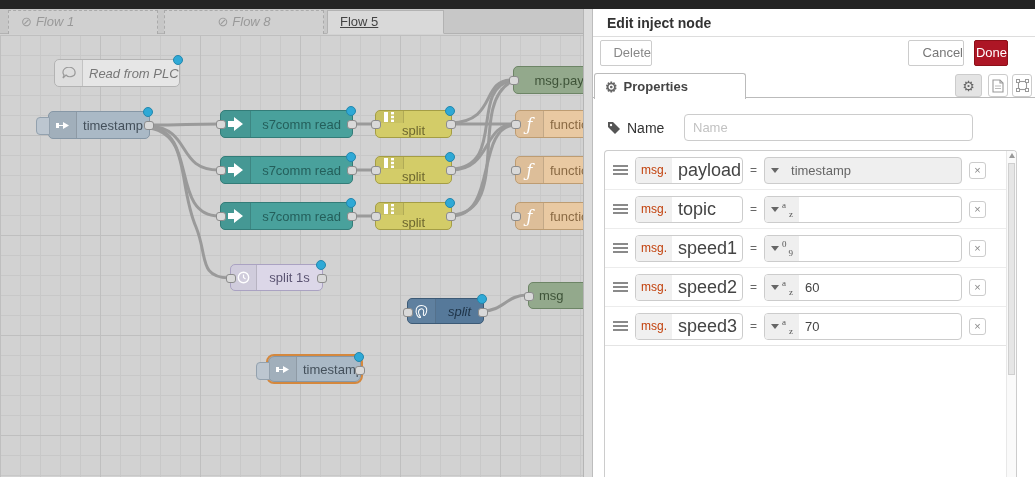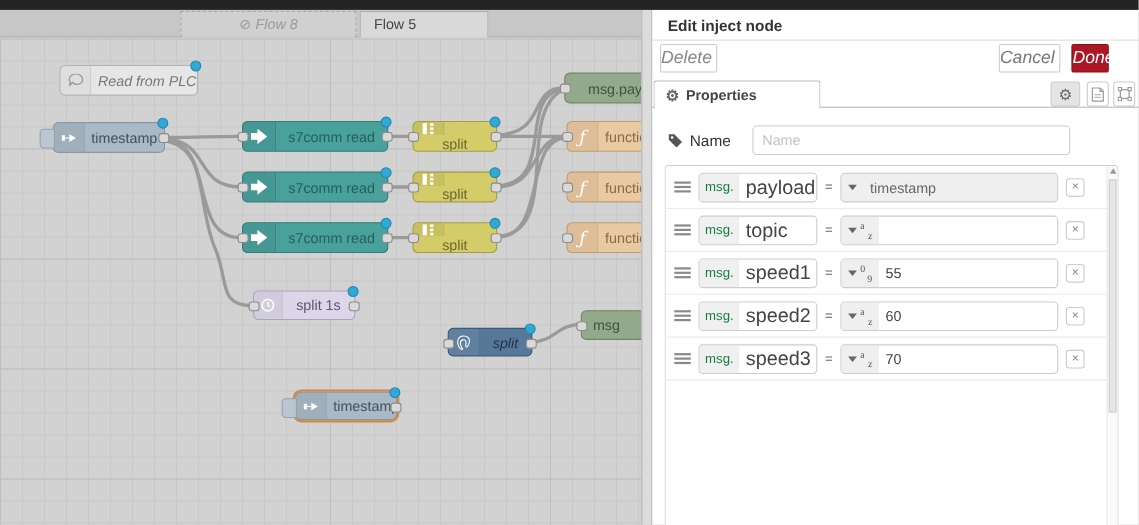--- a/index.html
+++ b/index.html
@@ -71,21 +71,21 @@
   
   .divider { position:absolute; left:583px; top:9px; width:10px; height:468px;
     background:#dcdcdc; border-left:1px solid #b5b5b5; border-right:1px solid #bdbdbd; z-index:20; }
 
   
   .panel { position:absolute; left:593px; top:9px; width:442px; height:468px; background:#fff; z-index:20; }
   .p-title { position:absolute; left:14px; top:6px; font-size:14px; font-weight:bold; color:#333; }
   .p-title-sep { position:absolute; left:0; top:27px; width:442px; height:1px; background:#ddd; }
 
   .btn { position:absolute; height:26px; border:1px solid #ccc; border-radius:2px;
-    background:#fff; color:#888; font-size:16px; text-align:left; line-height:24px; cursor:pointer;font-style:italic; }
+    background:#fff; color:#888; font-size:13px; text-align:right; line-height:24px; cursor:pointer; }
   .btn-delete { left:7px; top:31px; width:52px; }
   .btn-cancel { left:315px; top:31px; width:56px; color:#777; }
   .btn-done  { left:381px; top:31px; width:34px; background:#AD1625; border-color:#8c1018; color:#fff; }
 
   .ptabbar { position:absolute; left:0; top:63px; width:442px; height:26px; border-bottom:1px solid #bbb; }
   .ptab { position:absolute; left:1px; top:64px; width:152px; height:26px; background:#fff;
     border:1px solid #bbb; border-bottom:none; border-radius:3px 3px 0 0;
     font-size:13px; font-weight:bold; color:#444; display:flex; align-items:center; gap:6px;
     padding-left:10px; z-index:2; }
   .mini-btn { position:absolute; top:65px; height:23px; border:1px solid #ccc; border-radius:3px;
@@ -104,21 +104,21 @@
 
   .plist { position:absolute; left:11px; top:141px; width:413px; height:330px;
     border:1px solid #ccc; border-radius:4px 4px 0 0; border-bottom:none; background:#fff; overflow:hidden; }
   .prow { display:flex; align-items:center; height:39px; padding:0 30px 0 8px; gap:7px;
     border-bottom:1px solid #ececec; }
   .prow.last { border-bottom:1px solid #e4e4e4; }
   .drag { width:15px; display:flex; flex-direction:column; gap:2px; flex:none; cursor:grab; }
   .drag i { display:block; height:2px; background:#8a8a8a; }
   .prop-input { width:108px; height:27px; border:1px solid #ccc; border-radius:4px;
     display:flex; align-items:center; overflow:hidden; flex:none; background:#fff; }
-  .prop-input .pre { background:#f0f0f0; color:#15803d; font-size:12px; padding:0 5px;
+  .prop-input .pre { background:#f0f0f0; color:#c2410c; font-size:12px; padding:0 5px;
     align-self:stretch; display:flex; align-items:center; }
   .prop-input .pname { font-size:18px; color:#444; padding:0 6px; }
   .eq { font-size:12px; color:#666; flex:none; }
   .typed { flex:1; height:27px; border:1px solid #ccc; border-radius:4px; background:#fff;
     display:flex; align-items:center; overflow:hidden; }
   .typed .sel { align-self:stretch; background:#efefef; display:flex; align-items:center;
     gap:3px; padding:0 6px; flex:none; }
   .caret { width:0; height:0; border-left:4px solid transparent; border-right:4px solid transparent;
     border-top:5px solid #666; }
   .tglyph { position:relative; width:11px; height:15px; font-size:9px; color:#555;
@@ -140,24 +140,27 @@
   .vs-thumb { position:absolute; top:12px; left:1px; width:7px; height:212px;
     background:#e6e6e6; border:1px solid #cfcfcf; }
 </style>
 </head>
 <body>
 
 <div class="topbar"></div>
 
 <div class="workspace">
   <div class="tabbar">
+    <div class="ftab" style="left:8px;width:150px;">
+      <span class="slash">⊘</span><span>Flow 1</span>
+    </div>
     <div class="ftab" style="left:164px;width:160px;text-align:center;">
       <span class="slash">⊘</span><span>Flow 8</span>
     </div>
-    <div class="ftab active" style="left:327px;width:117px;">
+    <div class="ftab active" style="left:327px;width:117px;text-decoration:underline;">
       <span>Flow 5</span>
     </div>
   </div>
 
   <div class="canvas">
     <svg class="wires" width="583" height="442">
 
       <path class="wire" d="M150,90 C185,90 187,89 219,89"></path>
       <path class="wire" d="M150,91 C192,94 176,135 219,135"></path>
       <path class="wire" d="M150,92 C198,97 170,181 219,181"></path>
@@ -450,21 +453,20 @@
       </span>
       <span class="eq">=</span>
       <span class="typed">
         <span class="sel">
           <span class="caret"></span>
           <span class="tglyph">
               <span class="t">0</span>
               <span class="b">9</span>
             </span>
         </span>
-        <input class="val" value="55" style="">
       </span>
       <span class="xbtn">×</span>
     </div>
 
     <div class="prow">
       <span class="drag">
           <i></i>
           <i></i>
           <i></i>
         </span>

